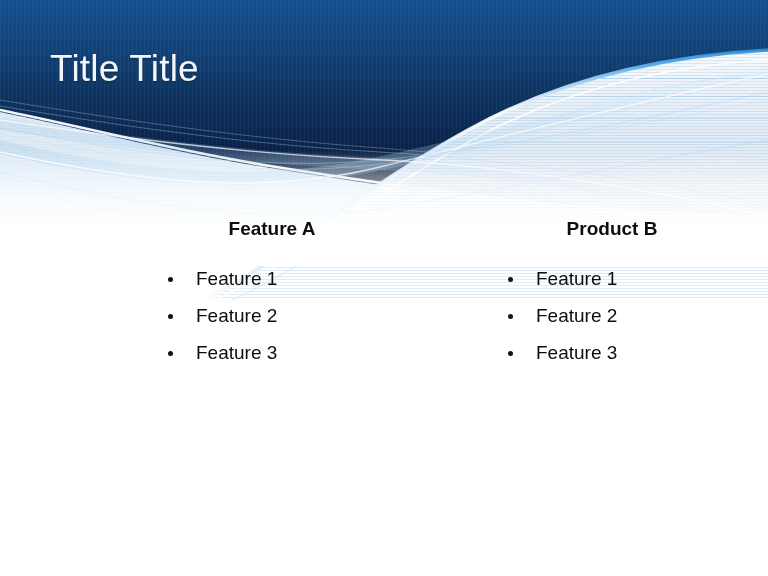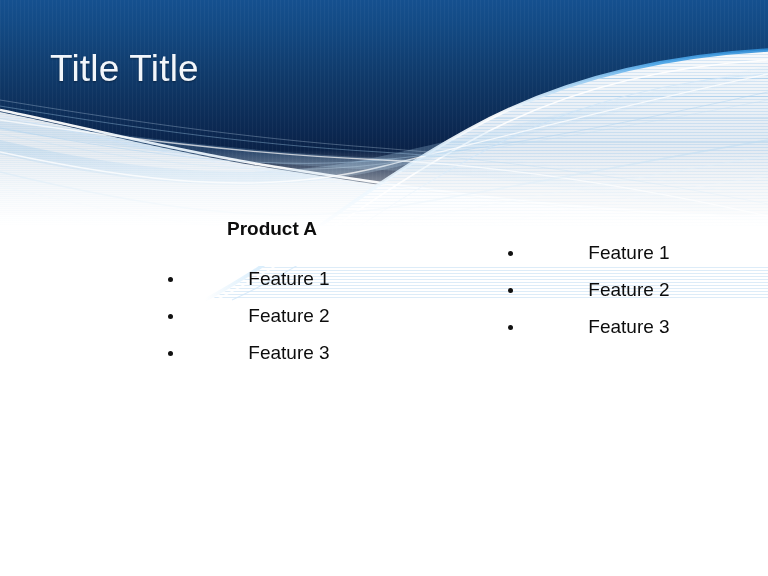--- a/index.html
+++ b/index.html
@@ -103,21 +103,20 @@
     color: #0d0d0d;
     margin: 0 0 6px 0;
     padding-left: 14px;
     line-height: 26px;
   }
 
   .bullet-list {
     list-style: none;
     margin: 18px;
     padding: 0;
-    text-align: center;
   }
   .bullet-row {
     position: relative;
     height: 37px;
     line-height: 37px;
     padding-left: 48px;
   }
   .bullet-dot {
     position: absolute;
     left: 20px;
@@ -252,38 +251,39 @@
       <rect x="0" y="150" width="768" height="80" fill="url(#gFadeOut)"></rect>
       <rect x="0" y="226" width="768" height="40" fill="#ffffff"></rect>
     </svg>
   </div>
 
   <div class="slide-title">Title Title</div>
 
   <div class="content">
 
     <div class="column col-0">
-      <div class="col-heading">Product A</div>
+      <div class="col-heading">Feature A</div>
       <ul class="bullet-list">
         <li class="bullet-row">
           <span class="bullet-dot"></span>
           <span class="bullet-text">Feature 1</span>
         </li>
         <li class="bullet-row">
           <span class="bullet-dot"></span>
           <span class="bullet-text">Feature 2</span>
         </li>
         <li class="bullet-row">
           <span class="bullet-dot"></span>
           <span class="bullet-text">Feature 3</span>
         </li>
       </ul>
     </div>
 
     <div class="column col-1">
+      <div class="col-heading">Product B</div>
       <ul class="bullet-list">
         <li class="bullet-row">
           <span class="bullet-dot"></span>
           <span class="bullet-text">Feature 1</span>
         </li>
         <li class="bullet-row">
           <span class="bullet-dot"></span>
           <span class="bullet-text">Feature 2</span>
         </li>
         <li class="bullet-row">

